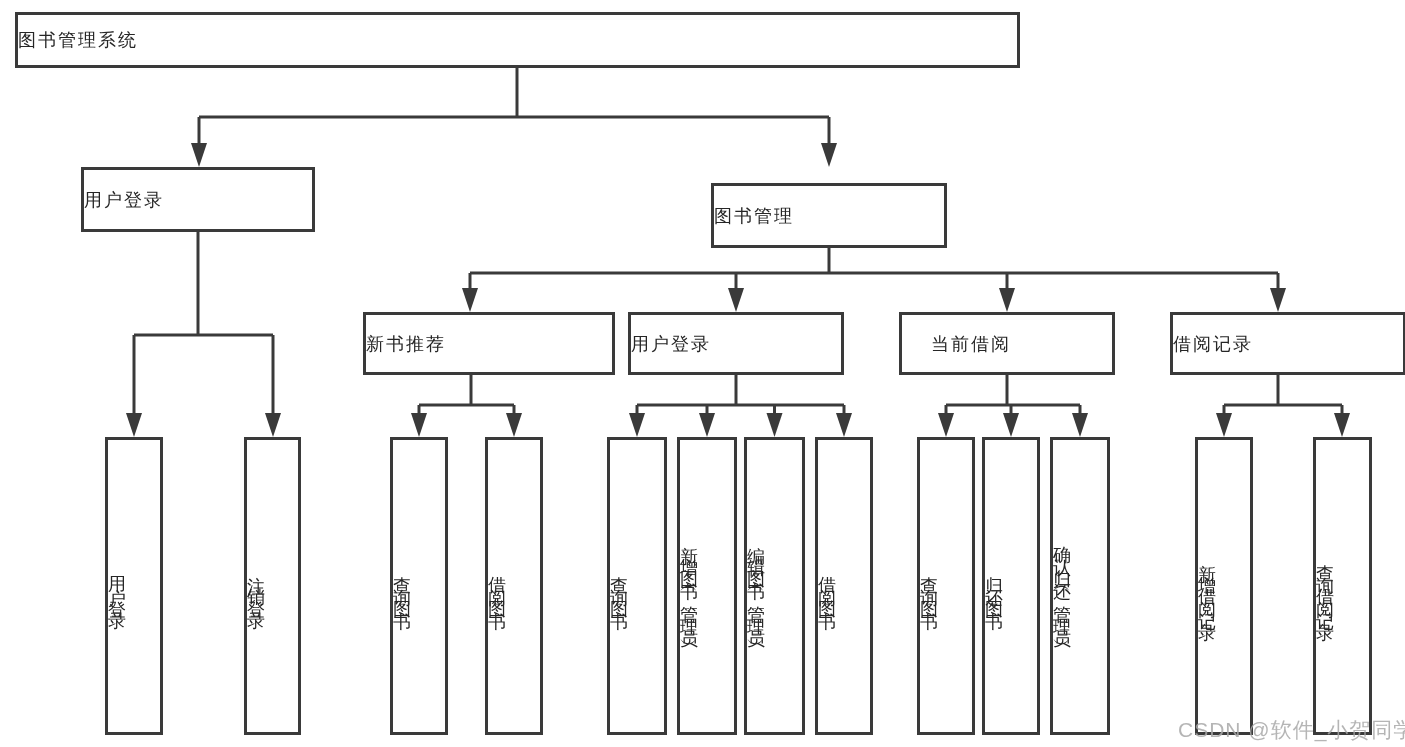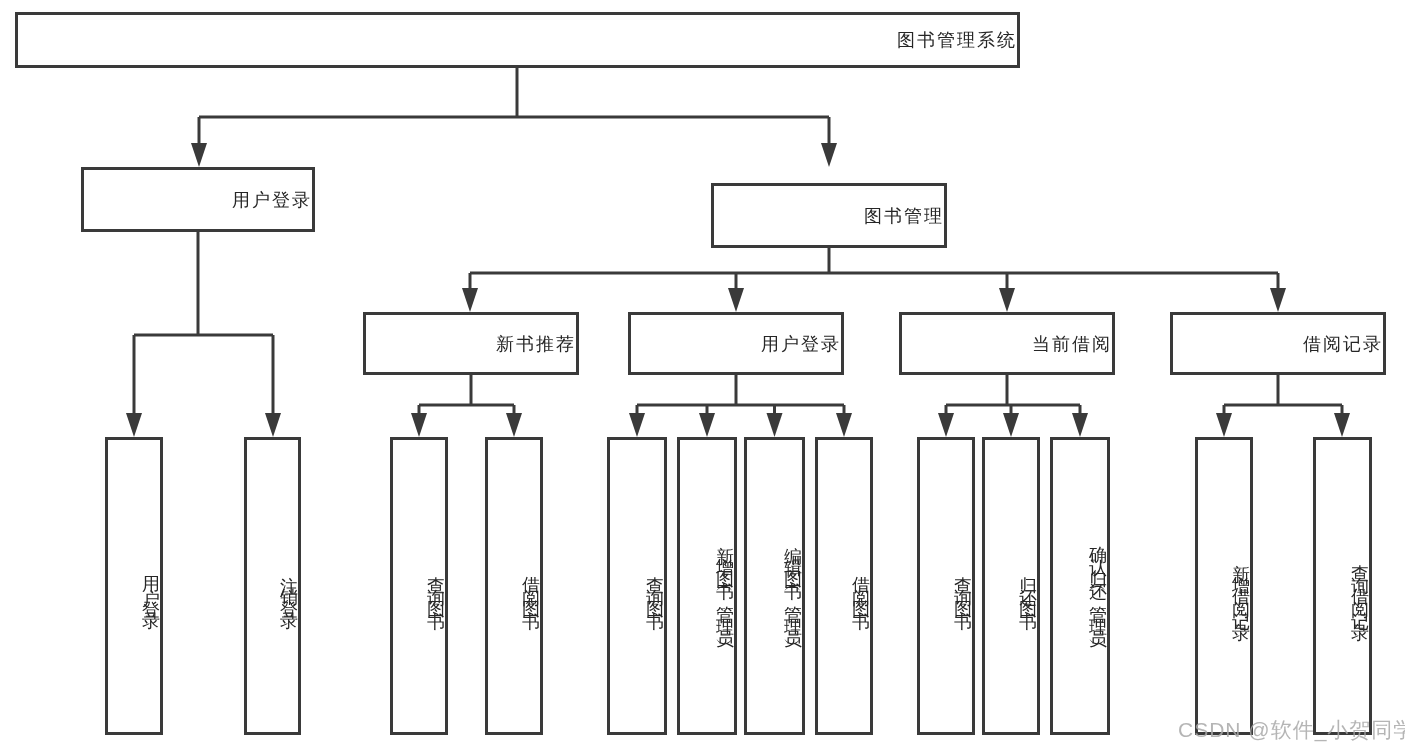--- a/index.html
+++ b/index.html
@@ -21,43 +21,43 @@
     width: 1405px; height: 747px;
     pointer-events: none;
   }
   .box {
     position: absolute;
     box-sizing: border-box;
     border: 3px solid #3a3a3a;
     background: #ffffff;
     display: flex;
     align-items: center;
-    justify-content: flex-end;
+    justify-content: flex-start;
     color: #262626;
     font-size: 18px;
     letter-spacing: 2px;
     white-space: nowrap;
   }
   
   .hbox { text-align: center; }
   
   .vbox span {
     writing-mode: vertical-rl;
     text-orientation: mixed;
     letter-spacing: 12px;
     font-size: 18px;
     line-height: 1;
   }
   .root-box   { left: 15px;  top: 12px;  width: 1005px; height: 56px; }
   .lvl2-a     { left: 81px;  top: 167px; width: 234px;  height: 65px; }
   .lvl2-b     { left: 711px; top: 167px; width: 236px;  height: 65px; margin-top: 16px; }
-  .lvl3-1     { left: 363px; top: 312px; width: 216px;  height: 63px; }
+  .lvl3-1     { left: 363px; top: 312px; width: 252px;  height: 63px; }
   .lvl3-2     { left: 628px; top: 312px; width: 216px;  height: 63px; }
-  .lvl3-3     { left: 899px; top: 312px; width: 216px;  height: 63px; }
-  .lvl3-4     { left: 1170px;top: 312px; width: 216px;  height: 63px; }
+  .lvl3-3     { left: 899px; top: 312px; width: 216px;  height: 63px; padding-left: 29px; }
+  .lvl3-4     { left: 1170px;top: 312px; width: 236px;  height: 63px; }
   .leaf       { top: 437px;  height: 298px; }
   .leaf-1  { left: 105px;  width: 58px; }
   .leaf-2  { left: 244px;  width: 57px; }
   .leaf-3  { left: 390px;  width: 58px; }
   .leaf-4  { left: 485px;  width: 58px; }
   .leaf-5  { left: 607px;  width: 60px; }
   .leaf-6  { left: 677px;  width: 60px; }
   .leaf-7  { left: 744px;  width: 61px; }
   .leaf-8  { left: 815px;  width: 58px; }
   .leaf-9  { left: 917px;  width: 58px; }

